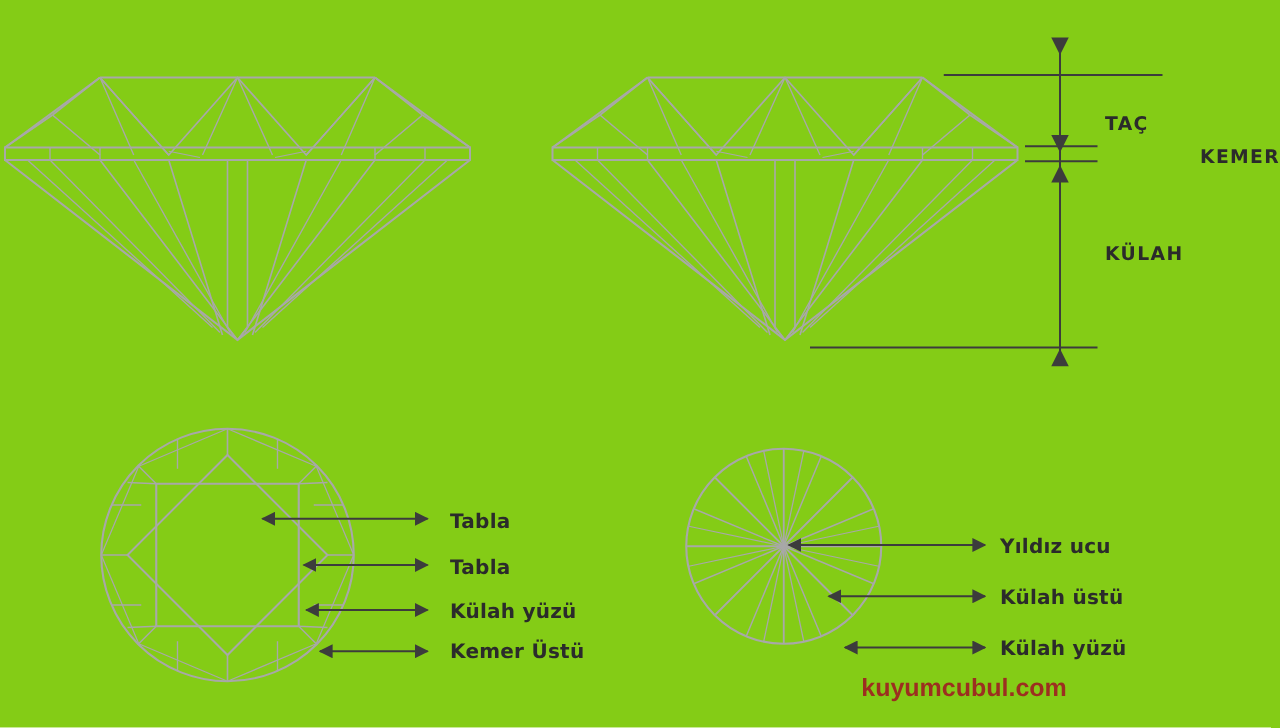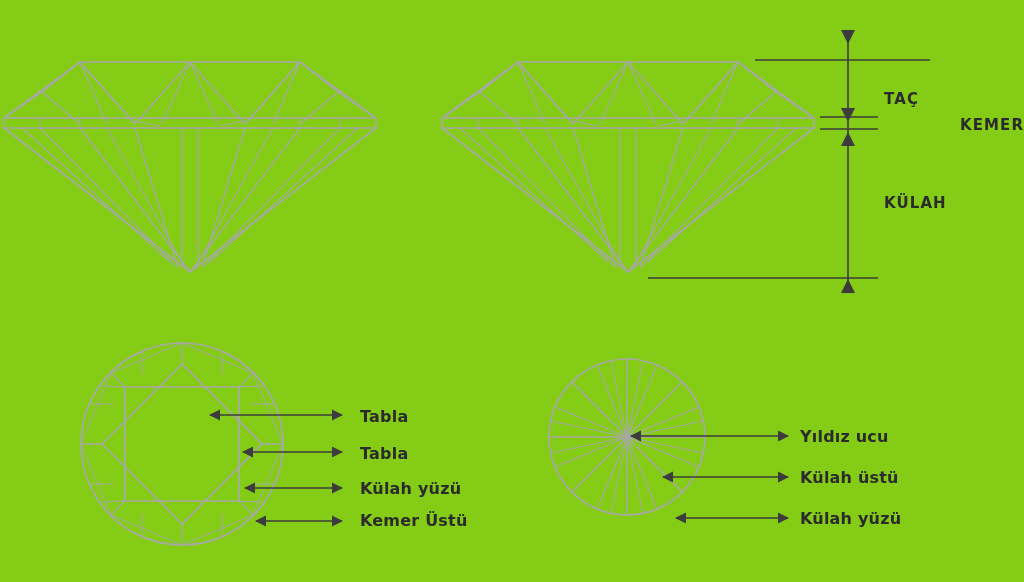--- a/index.html
+++ b/index.html
@@ -187,14 +187,15 @@
   <div class="lbl lbl-part" style="left:360px; top:407px;text-align:right;">Tabla</div>
   <div class="lbl lbl-part" style="left:360px; top:444px;">Tabla</div>
   <div class="lbl lbl-part" style="left:360px; top:479px;">Külah yüzü</div>
   <div class="lbl lbl-part" style="left:360px; top:511px;">Kemer Üstü</div>
 
   <div class="lbl lbl-part" style="left:800px; top:427px;">Yıldız ucu</div>
   <div class="lbl lbl-part" style="left:800px; top:468px;">Külah üstü</div>
   <div class="lbl lbl-part" style="left:800px; top:509px;">Külah yüzü</div>
 
 
+  <div class="brand" id="watermark-text" style="left:689px; top:540px;">kuyumcubul.com</div>
 
 </div>
 
 </body></html>

